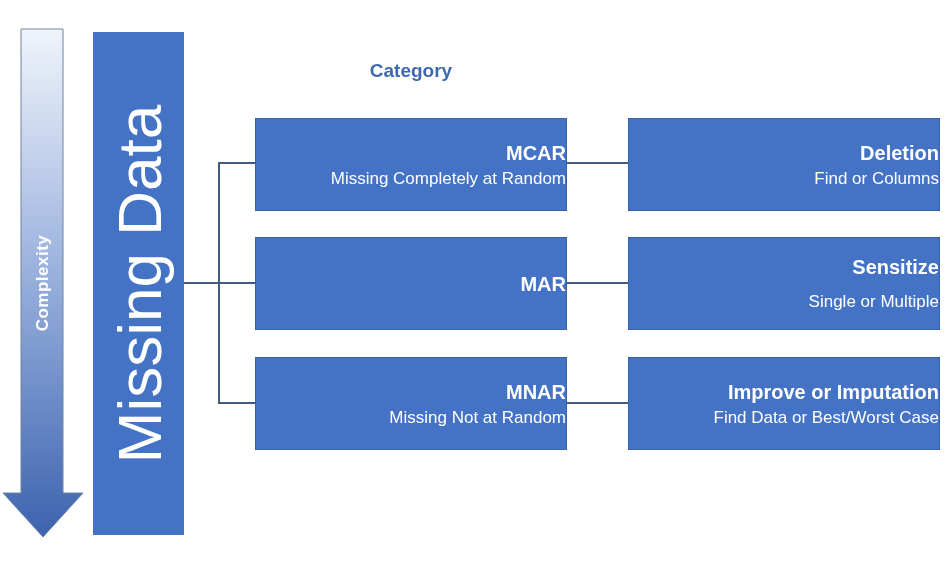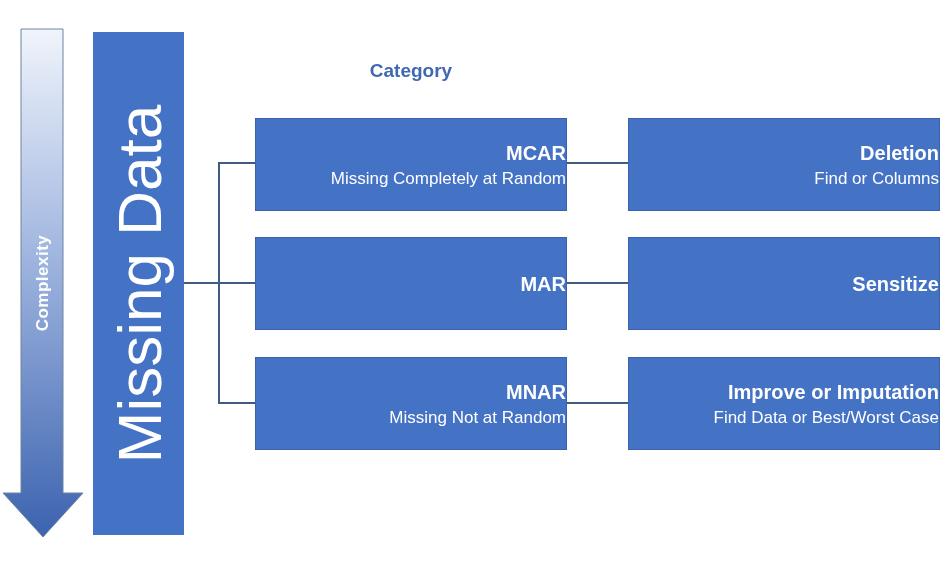--- a/index.html
+++ b/index.html
@@ -101,19 +101,20 @@
     <div class="title">MNAR</div>
     <div class="subtitle">Missing Not at Random</div>
   </div>
 
   <div class="node col-trt row-0">
     <div class="title">Deletion</div>
     <div class="subtitle">Find or Columns</div>
   </div>
   <div class="node col-trt row-1">
     <div class="title">Sensitize</div>
+    <div class="subtitle">Single or Multiple</div>
   </div>
   <div class="node col-trt row-2">
     <div class="title">Improve or Imputation</div>
     <div class="subtitle">Find Data or Best/Worst Case</div>
   </div>
 
 </div>
 
 </body></html>

